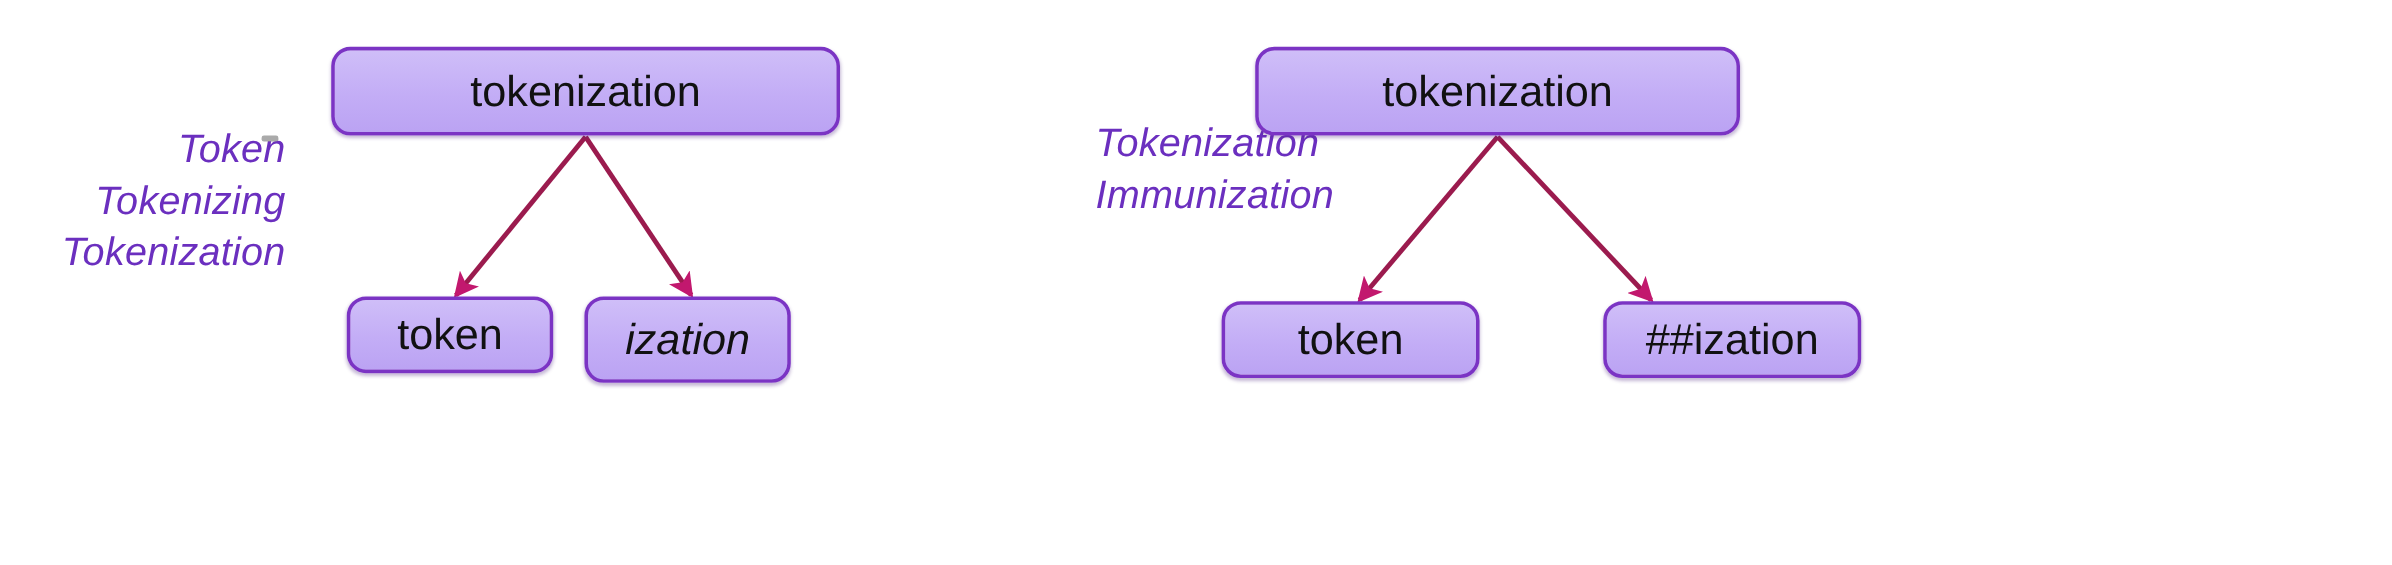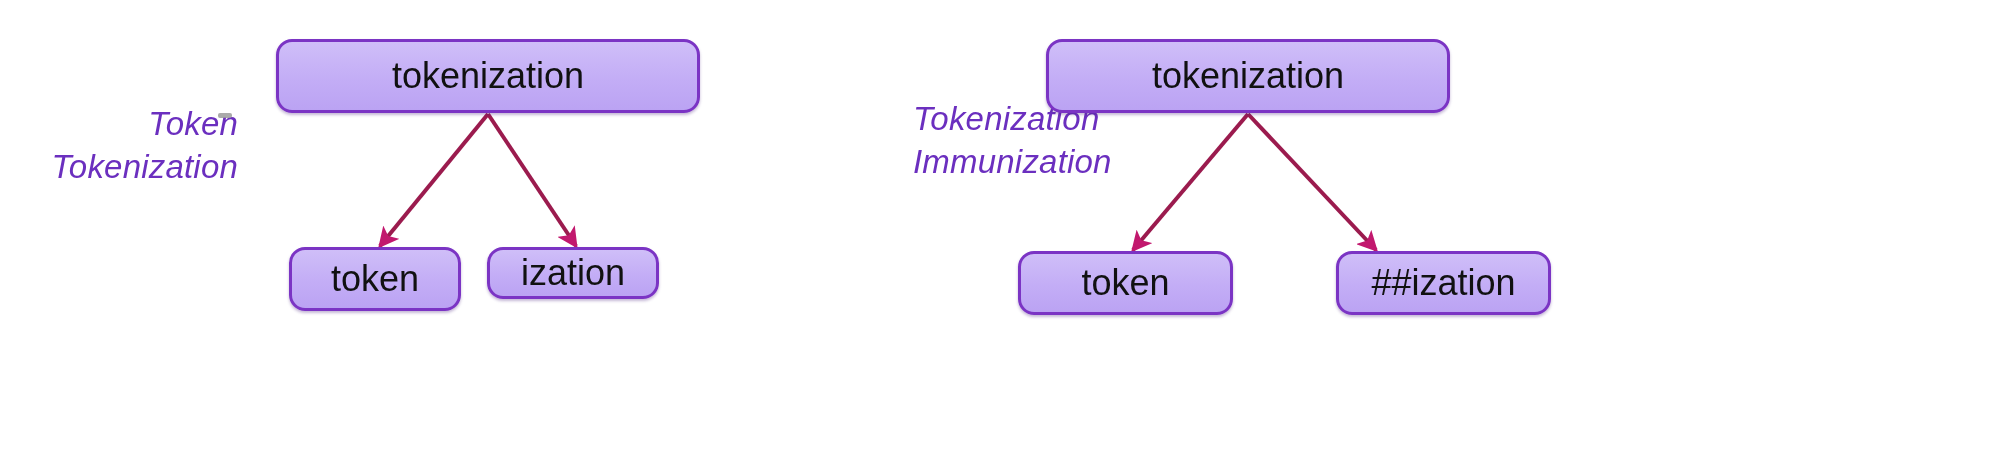--- a/index.html
+++ b/index.html
@@ -66,21 +66,21 @@
     justify-content: center;
     color: #111111;
     font-size: 36px;
     font-family: "Liberation Sans", "DejaVu Sans", sans-serif;
     white-space: nowrap;
   }
 
   
   #node-left-root   { left: 276px;  top: 39px;  width: 424px; height: 74px; }
   #node-left-tok    { left: 289px;  top: 247px; width: 172px; height: 64px; }
-  #node-left-ization{ left: 487px;  top: 247px; width: 172px; height: 52px; }
+  #node-left-ization{ left: 487px;  top: 247px; width: 172px; height: 72px; font-style: italic; }
 
   
   #node-right-root   { left: 1046px; top: 39px;  width: 404px; height: 74px; }
   #node-right-tok    { left: 1018px; top: 251px; width: 215px; height: 64px; }
   #node-right-ization{ left: 1336px; top: 251px; width: 215px; height: 64px; }
 
   
   #arrows {
     position: absolute;
     left: 0; top: 0;
@@ -107,20 +107,21 @@
     </g>
 
     <g>
       <line x1="1248" y1="114" x2="1133" y2="250" stroke="#9B1B4E" stroke-width="4" marker-end="url(#ah)"></line>
       <line x1="1248" y1="114" x2="1376" y2="250" stroke="#9B1B4E" stroke-width="4" marker-end="url(#ah)"></line>
     </g>
   </svg>
 
   <div id="list-left" class="word-list">
     <span class="word">Token</span>
+    <span class="word">Tokenizing</span>
     <span class="word">Tokenization</span>
   </div>
   <div class="artifact" style="left:218px; top:113px; width:14px; height:5px; border-radius:2px;"></div>
 
   <div id="list-middle" class="word-list">
     <span class="word">Tokenization</span>
     <span class="word">Immunization</span>
   </div>
 
   <div id="node-left-root" class="node">

